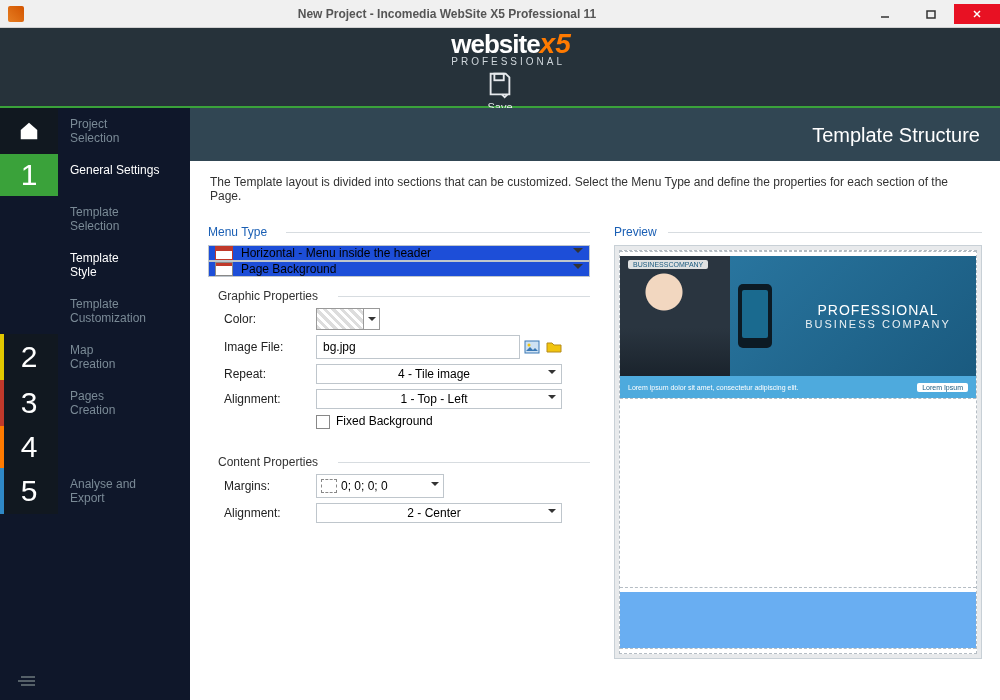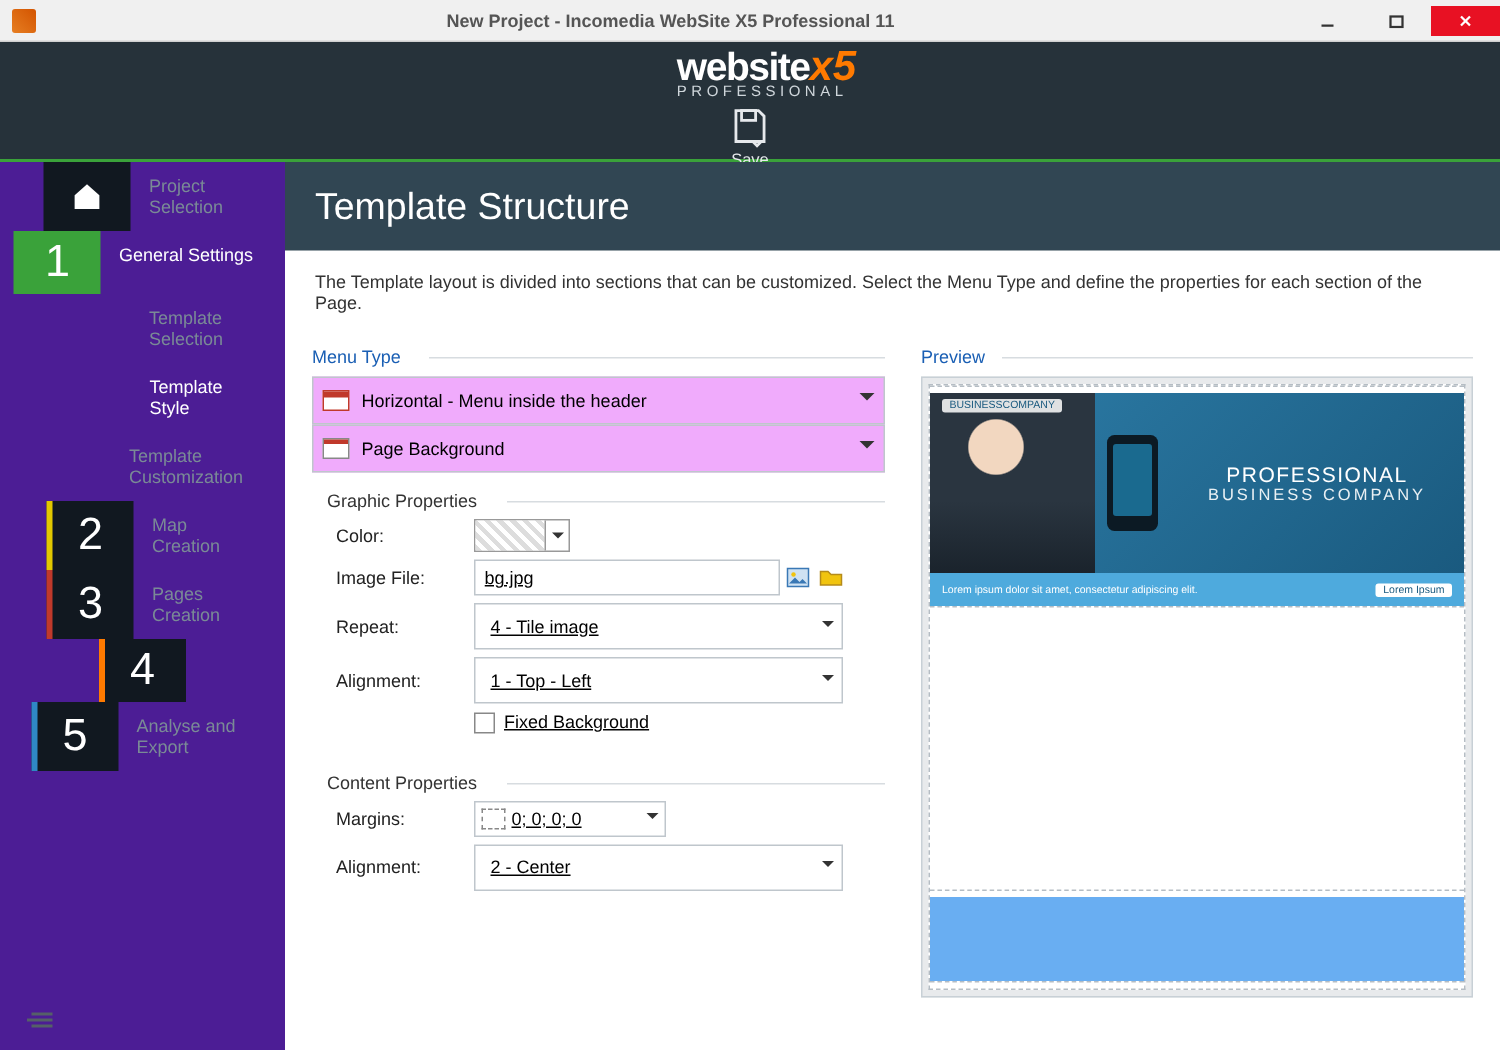--- a/index.html
+++ b/index.html
@@ -25,68 +25,68 @@
 .ribbon-btn .ico { height:34px; display:flex; align-items:center; justify-content:center; }
 .ribbon-btn svg { width:30px; height:30px; stroke:#e6e9ec; fill:none; stroke-width:2; }
 .ribbon-circle { width:44px; height:44px; border-radius:50%; display:flex; align-items:center; justify-content:center; margin:0 auto 2px; }
 .ribbon-circle.ok { background:#3aa23a; }
 .ribbon-circle.cancel { background:#fff; }
 
 
 .main { display:flex; height:592px; }
 
 
-.sidebar { width:190px; background:#4c1d95; color:#9eaab4; display:flex; flex-direction:column; position:relative;align-items:center; }
+.sidebar { width:190px; background:#0f172a; color:#9eaab4; display:flex; flex-direction:column; position:relative; }
 .step-row { display:flex; min-height:42px; }
 .step-num { width:58px; display:flex; align-items:center; justify-content:center; font-size:30px; font-family:"Segoe UI Light",sans-serif; color:#fff; background:#111820; position:relative; }
 .step-num.active { background:#3aa23a; }
 .step-num .stripe { position:absolute; left:0; top:0; width:4px; height:100%; }
 .step-label { padding:9px 12px; font-size:12px; line-height:14px; cursor:pointer; }
 .step-label.dim { color:#7a8a96; }
 .step-label.active { color:#fff; }
 .step-label.home-ico { width:58px; padding:0; display:flex; align-items:center; justify-content:center; background:#111820; min-height:42px; }
 .sidebar-bottom { position:absolute; bottom:8px; left:18px; color:#556068; }
 
 
 .content { flex:1; background:#fff; display:flex; flex-direction:column; }
-.page-head { background:#314653; color:#fff; padding:16px 20px 14px; font-size:25px; font-weight:300; }
+.page-head { background:#314653; color:#fff; padding:16px 20px 14px; font-size:20px; font-weight:300;text-align:right; }
 .page-desc { padding:14px 20px 6px; font-size:12px; color:#333; }
 
 .cols { display:flex; padding:8px 18px 0; gap:24px; }
 .leftcol { width:382px; }
 .rightcol { flex:1; }
 
 .fs-label { font-size:12px; color:#1a5fb4; margin:8px 0 6px; position:relative; }
 .fs-label::after { content:""; position:absolute; left:78px; right:0; top:50%; height:1px; background:#d7dce0; }
 .fs-label.pg::after { left:84px; }
 .fs-label.pv::after { left:54px; }
 
-.combo { height:32px; border:1px solid #bfc6cc; background:#f0abfc; display:flex; align-items:center; padding:0 6px; font-size:12px; cursor:pointer; position:relative; }
+.combo { height:16px; border:1px solid #bfc6cc; background:#1d4ed8; display:flex; align-items:center; padding:0 6px; font-size:12px; cursor:pointer; position:relative; }
 .combo .chev { position:absolute; right:6px; top:50%; transform:translateY(-50%); border:5px solid transparent; border-top-color:#333; }
 .combo .mini-ico { width:18px; height:14px; margin-right:8px; border:1px solid #c0392b; background:#fff; position:relative; }
 .combo .mini-ico::before { content:""; position:absolute; top:0; left:0; right:0; height:4px; background:#c0392b; }
 .combo.pg .mini-ico { border-color:#888; }
 .combo.pg .mini-ico::before { background:#c0392b; height:3px; }
 
 .grp-label { font-size:12px; color:#333; margin:12px 0 4px 10px; position:relative; }
 .grp-label::after { content:""; position:absolute; left:120px; right:0; top:50%; height:1px; background:#d7dce0; }
 
 .prop-row { display:flex; align-items:center; margin:5px 0 5px 16px; font-size:12px; }
 .prop-row .plabel { width:92px; color:#222; }
-.prop-row .pctl { flex:0 0 246px;text-decoration:underline; }
+.prop-row .pctl { flex:0 0 246px; }
 
 .color-swatch { width:64px; height:22px; border:1px solid #999; display:flex; }
 .color-swatch .sw { flex:1; background:repeating-linear-gradient(45deg,#ddd,#ddd 3px,#fff 3px,#fff 6px); }
 .color-swatch .drp { width:16px; border-left:1px solid #999; display:flex; align-items:center; justify-content:center; }
 .color-swatch .drp::after { content:""; border:4px solid transparent; border-top-color:#333; margin-top:3px; }
 
 .txt-input { height:24px; border:1px solid #bfc6cc; padding:0 6px; font-size:12px; width:204px; }
 .icon-btn { width:20px; height:20px; display:inline-flex; align-items:center; justify-content:center; cursor:pointer; margin-left:2px; }
 
-.select-sm { height:31px; border:1px solid #bfc6cc; background:#fff; font-size:12px; padding:0 20px 0 10px; position:relative; display:flex; align-items:center; cursor:pointer; }
+.select-sm { height:20px; border:1px solid #bfc6cc; background:#fff; font-size:12px; padding:0 20px 0 10px; position:relative; display:flex; align-items:center; cursor:pointer;justify-content:center; }
 .select-sm .chev { position:absolute; right:5px; top:50%; transform:translateY(-50%); border:4px solid transparent; border-top-color:#333; }
 
 .chk { width:14px; height:14px; border:1px solid #888; margin-right:6px; display:inline-block; vertical-align:middle; }
 
 .marg-input { width:128px; height:24px; border:1px solid #bfc6cc; display:flex; align-items:center; padding:0 16px 0 4px; font-size:12px; position:relative; }
 .marg-input .mico { width:16px; height:14px; border:1px dashed #888; margin-right:4px; }
 .marg-input .chev { position:absolute; right:4px; top:50%; transform:translateY(-50%); border:4px solid transparent; border-top-color:#333; }
 
 
 .preview-box { border:1px solid #c8d0d6; background:#e8eaec; padding:4px; height:414px; margin-top:2px; }

